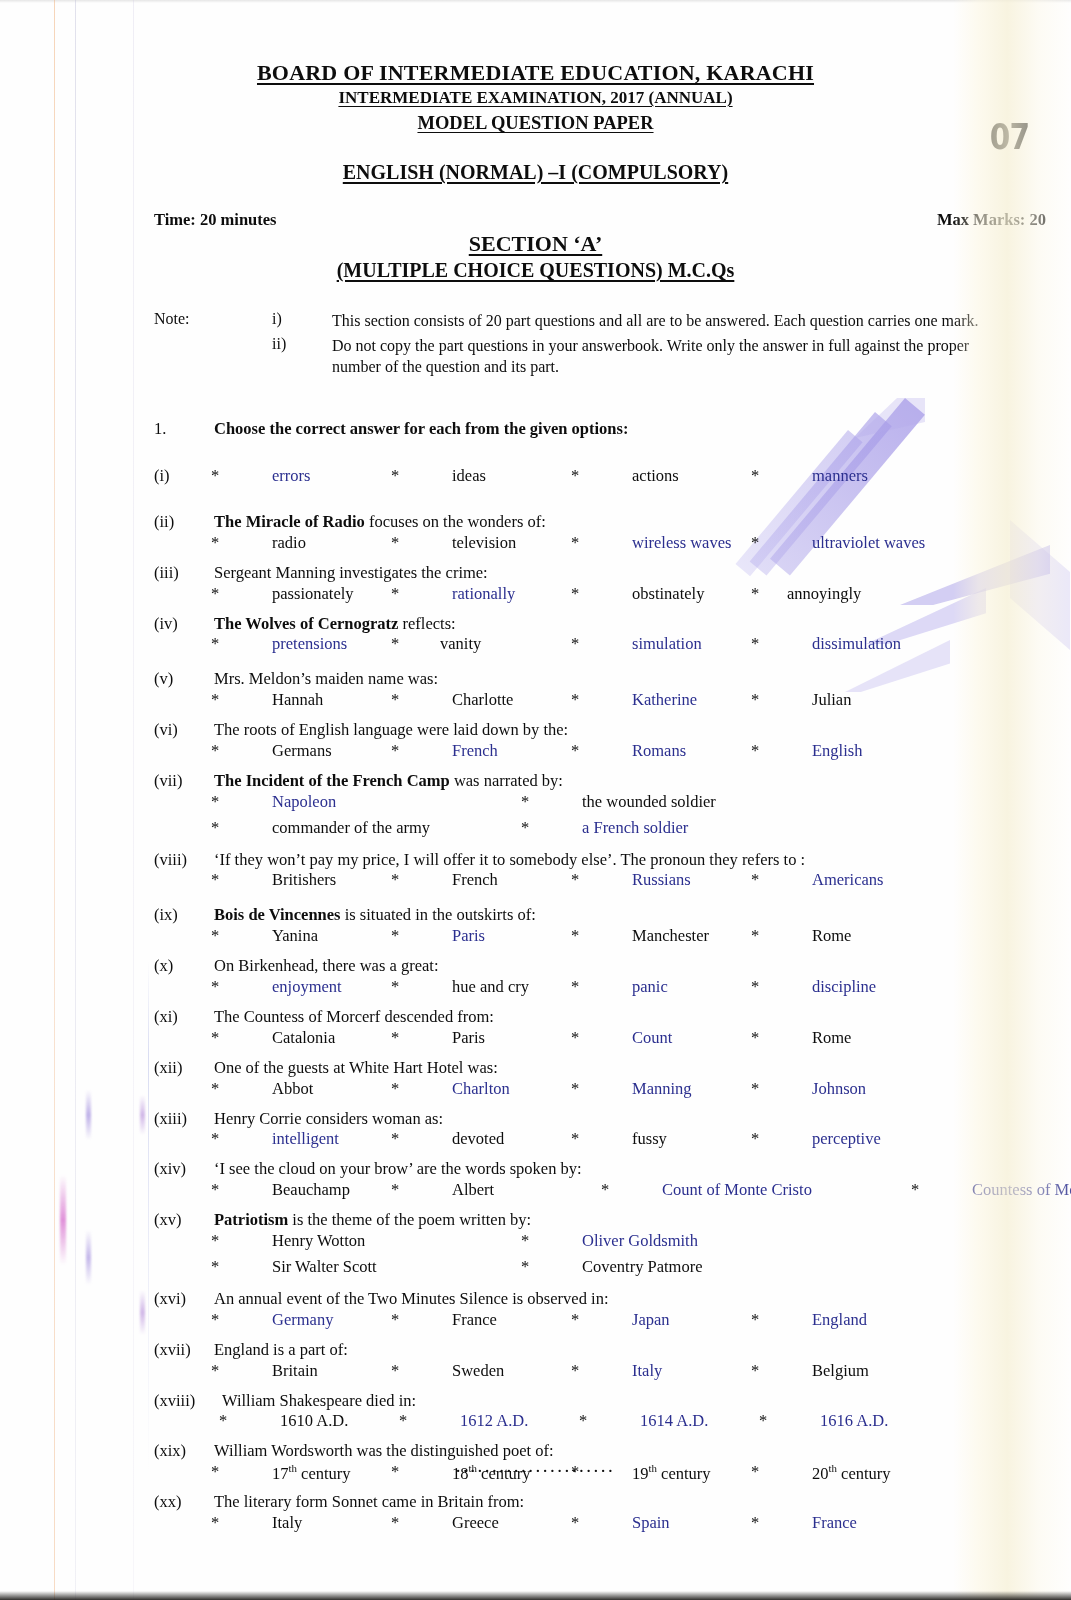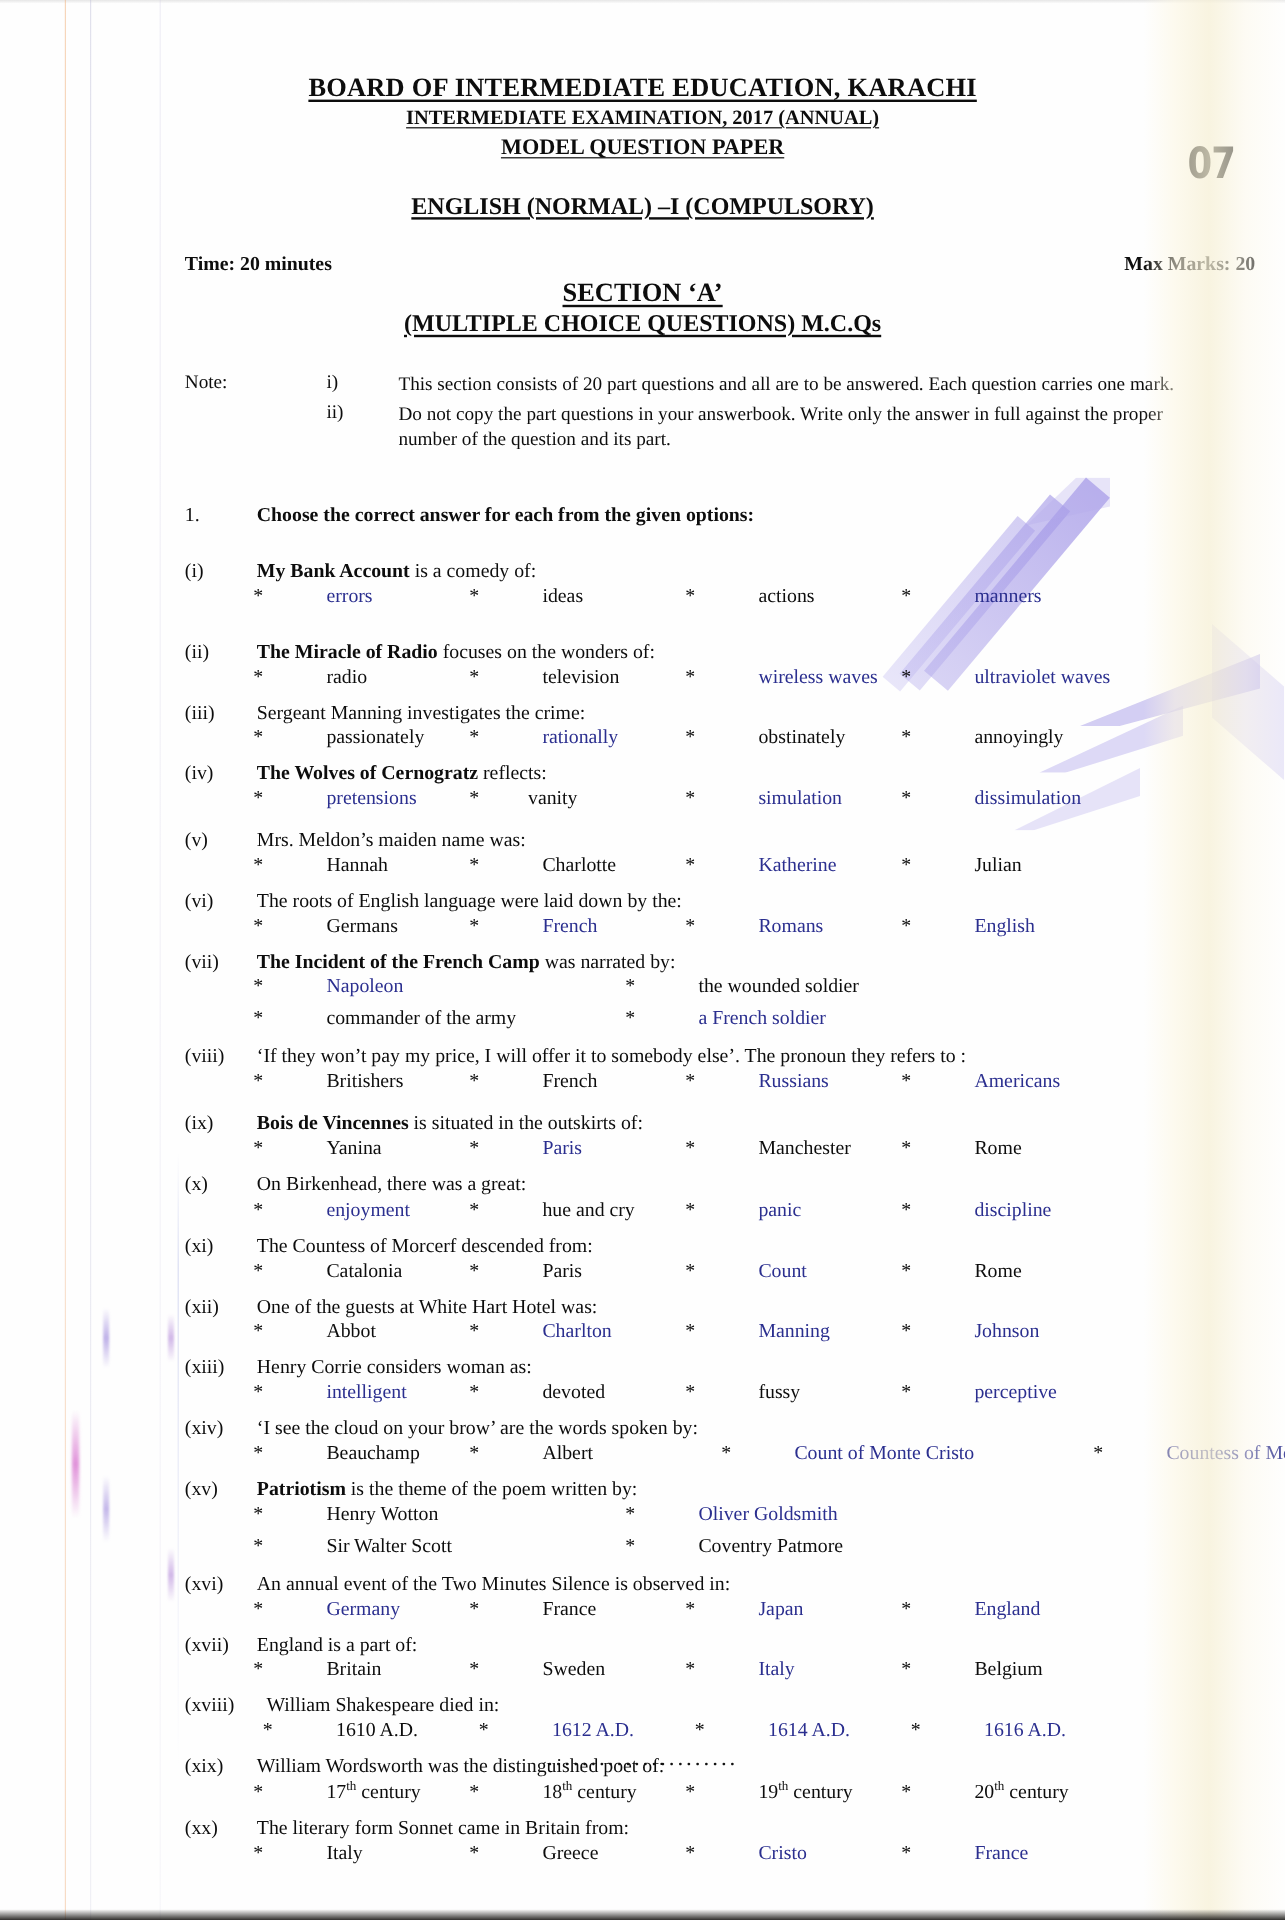--- a/index.html
+++ b/index.html
@@ -160,21 +160,20 @@
   </div>
 
   <div class="q1">
     <span class="num">1.</span>
     <span class="txt">Choose the correct answer for each from the given options:</span>
   </div>
 
   <div class="qlist" id="qlist">
       <div class="q" style="margin-bottom: 9px;">
         <span class="rn">(i)</span>
-        <div class="qstem"><b>My Bank Account</b> is a comedy of:</div>
         <div class="opts">
           <span class="star" style="left: -3px;">*</span>
           <span class="opt" style="left: 58px;"><span class="bl">errors</span></span>
           <span class="star" style="left: 177px;">*</span>
           <span class="opt" style="left: 238px;"><span>ideas</span></span>
           <span class="star" style="left: 357px;">*</span>
           <span class="opt" style="left: 418px;"><span>actions</span></span>
           <span class="star" style="left: 537px;">*</span>
           <span class="opt" style="left: 598px;"><span class="bl">manners</span></span>
         </div>
@@ -197,21 +196,21 @@
         <span class="rn">(iii)</span>
         <div class="qstem">Sergeant Manning investigates the crime:</div>
         <div class="opts">
           <span class="star" style="left: -3px;">*</span>
           <span class="opt" style="left: 58px;"><span>passionately</span></span>
           <span class="star" style="left: 177px;">*</span>
           <span class="opt" style="left: 238px;"><span class="bl">rationally</span></span>
           <span class="star" style="left: 357px;">*</span>
           <span class="opt" style="left: 418px;"><span>obstinately</span></span>
           <span class="star" style="left: 537px;">*</span>
-          <span class="opt" style="left: 598px;"><span>annoyingly</span></span>
+          <span class="opt" style="left: 573px;"><span>annoyingly</span></span>
         </div>
       </div>
       <div class="q" style="margin-bottom: 9px;">
         <span class="rn">(iv)</span>
         <div class="qstem"><b>The Wolves of Cernogratz</b> reflects:</div>
         <div class="opts">
           <span class="star" style="left: -3px;">*</span>
           <span class="opt" style="left: 58px;"><span class="bl">pretensions</span></span>
           <span class="star" style="left: 177px;">*</span>
           <span class="opt" style="left: 226px;"><span>vanity</span></span>
@@ -437,21 +436,21 @@
       </div>
       <div class="q" style="margin-bottom: 4px;">
         <span class="rn">(xx)</span>
         <div class="qstem">The literary form Sonnet came in Britain from:</div>
         <div class="opts">
           <span class="star" style="left: -3px;">*</span>
           <span class="opt" style="left: 58px;"><span>Italy</span></span>
           <span class="star" style="left: 177px;">*</span>
           <span class="opt" style="left: 238px;"><span>Greece</span></span>
           <span class="star" style="left: 357px;">*</span>
-          <span class="opt" style="left: 418px;"><span class="bl">Cristo</span></span>
+          <span class="opt" style="left: 418px;"><span class="bl">Spain</span></span>
           <span class="star" style="left: 537px;">*</span>
           <span class="opt" style="left: 598px;"><span class="bl">France</span></span>
         </div>
       </div>
     </div>
 
   <div class="dots">......................</div>
 
   <div class="spine"></div>
   <div class="bottomshadow"></div>

